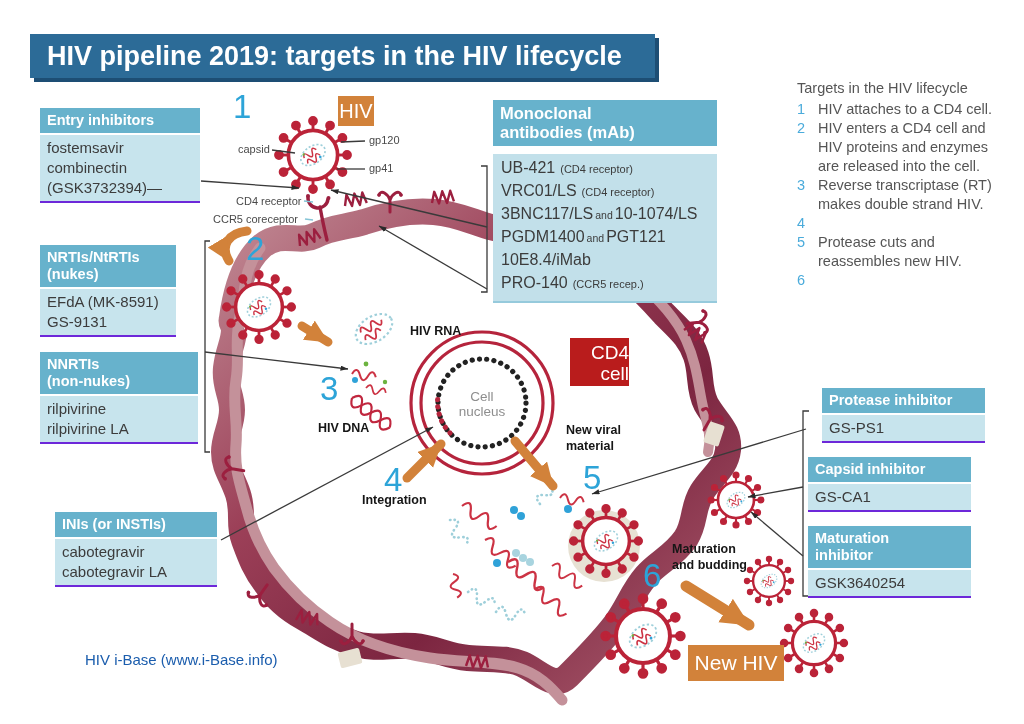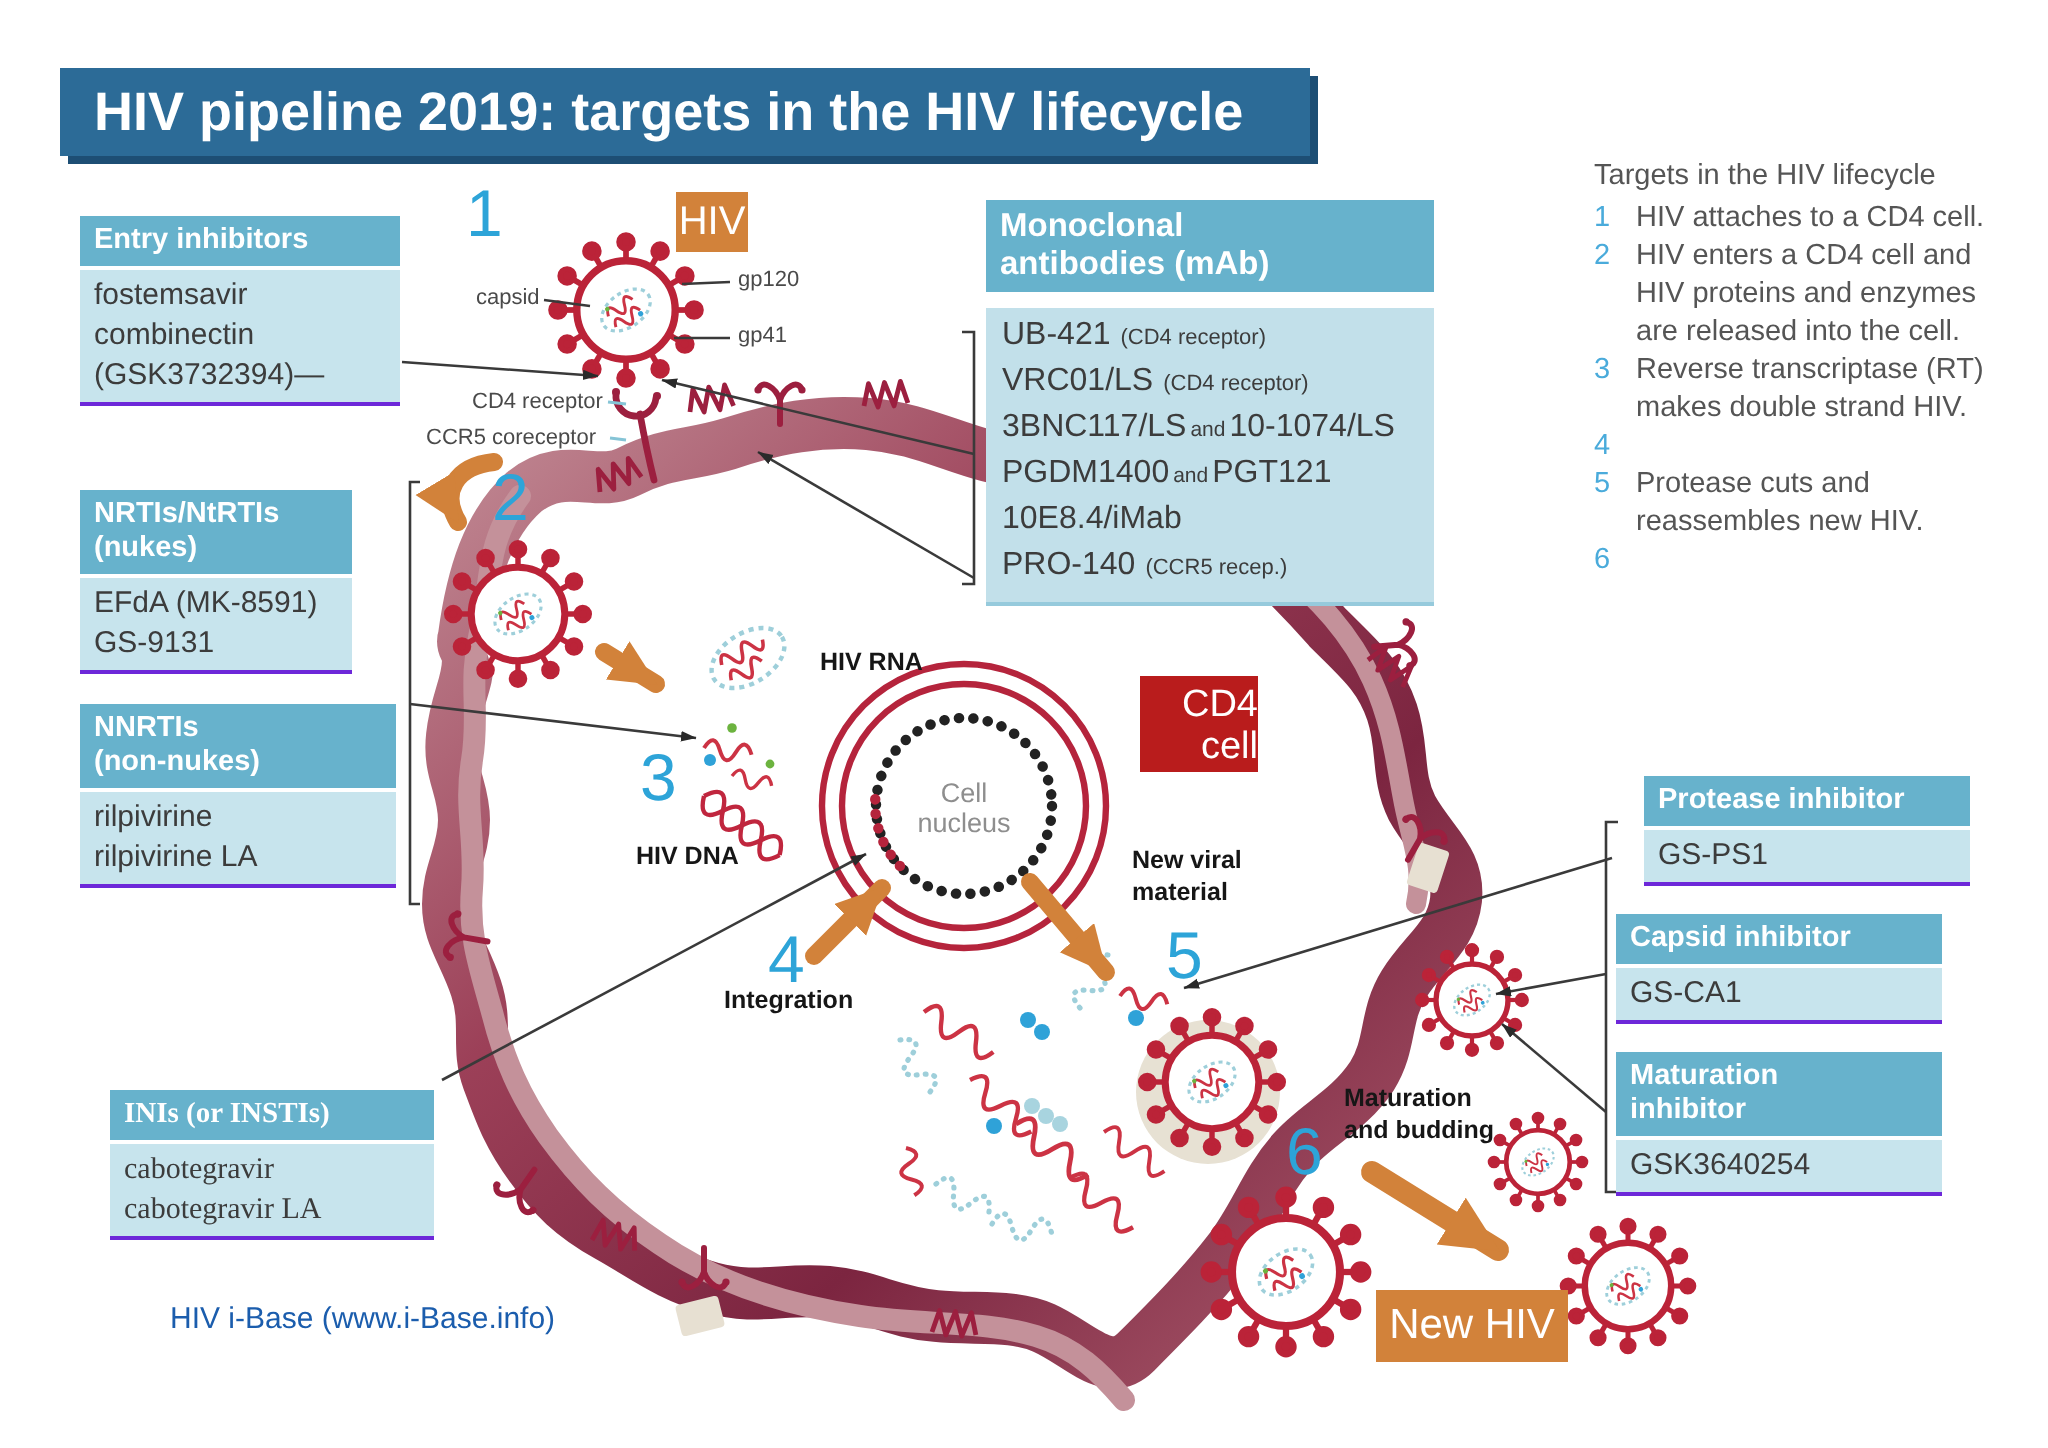--- a/index.html
+++ b/index.html
@@ -263,21 +263,21 @@
   <div class="pbox-h">
     <div>NNRTIs</div>
     <div>(non-nukes)</div>
   </div>
   <div class="pbox-b">
     <div>rilpivirine</div>
     <div>rilpivirine LA</div>
   </div>
 </div>
 
-<div class="abs" style="left:55px;top:545px;width:162px;font-family:Liberation Serif, serif;">
+<div class="abs" style="left:55px;top:512px;width:162px;">
   <div class="pbox-h">INIs (or INSTIs)</div>
   <div class="pbox-b">
     <div>cabotegravir</div>
     <div>cabotegravir LA</div>
   </div>
 </div>
 
 <div class="abs" style="left:493px;top:100px;width:224px;">
   <div class="pbox-h mab-h">
     <div>Monoclonal</div>

